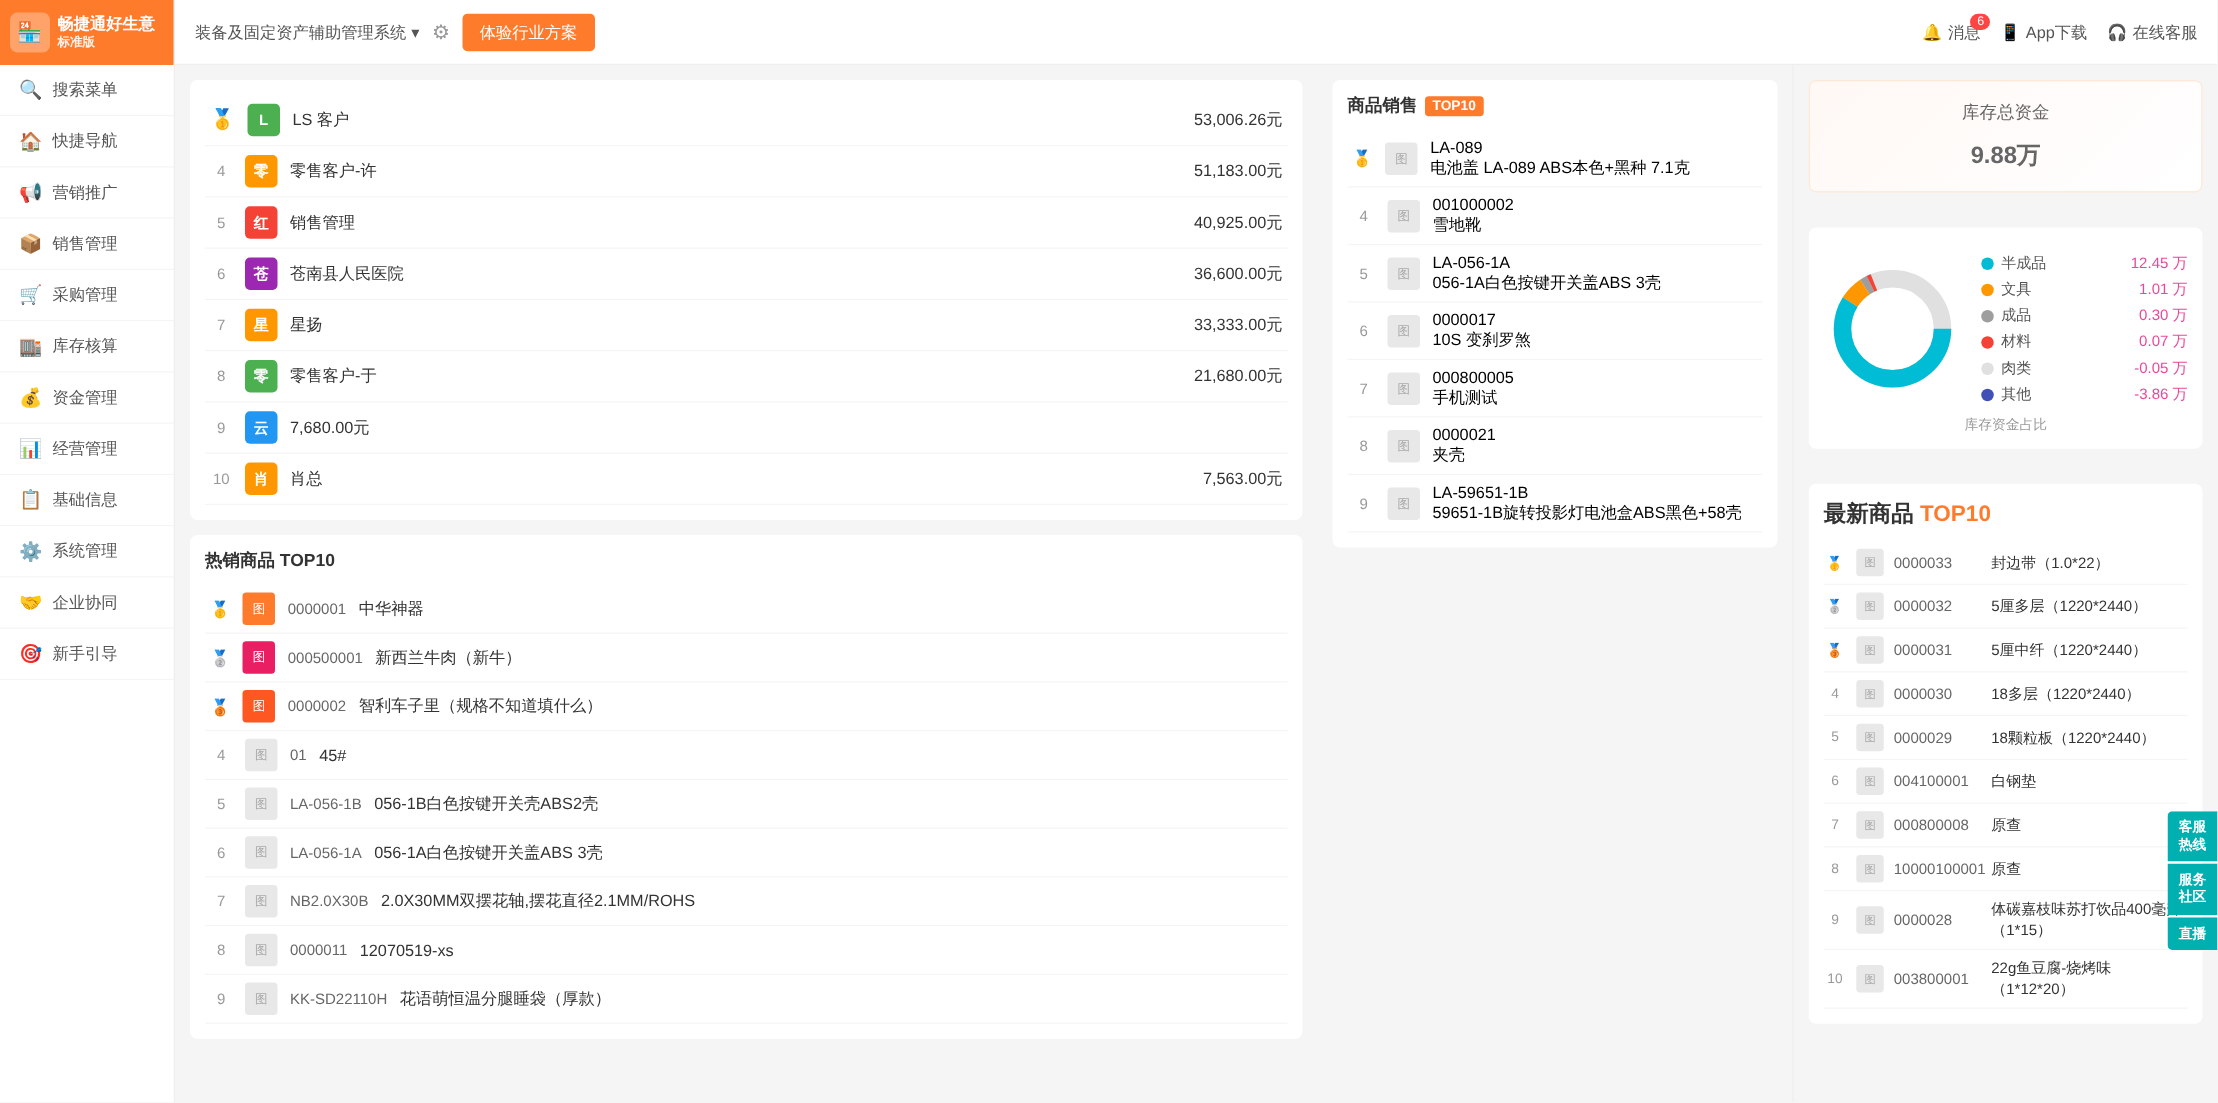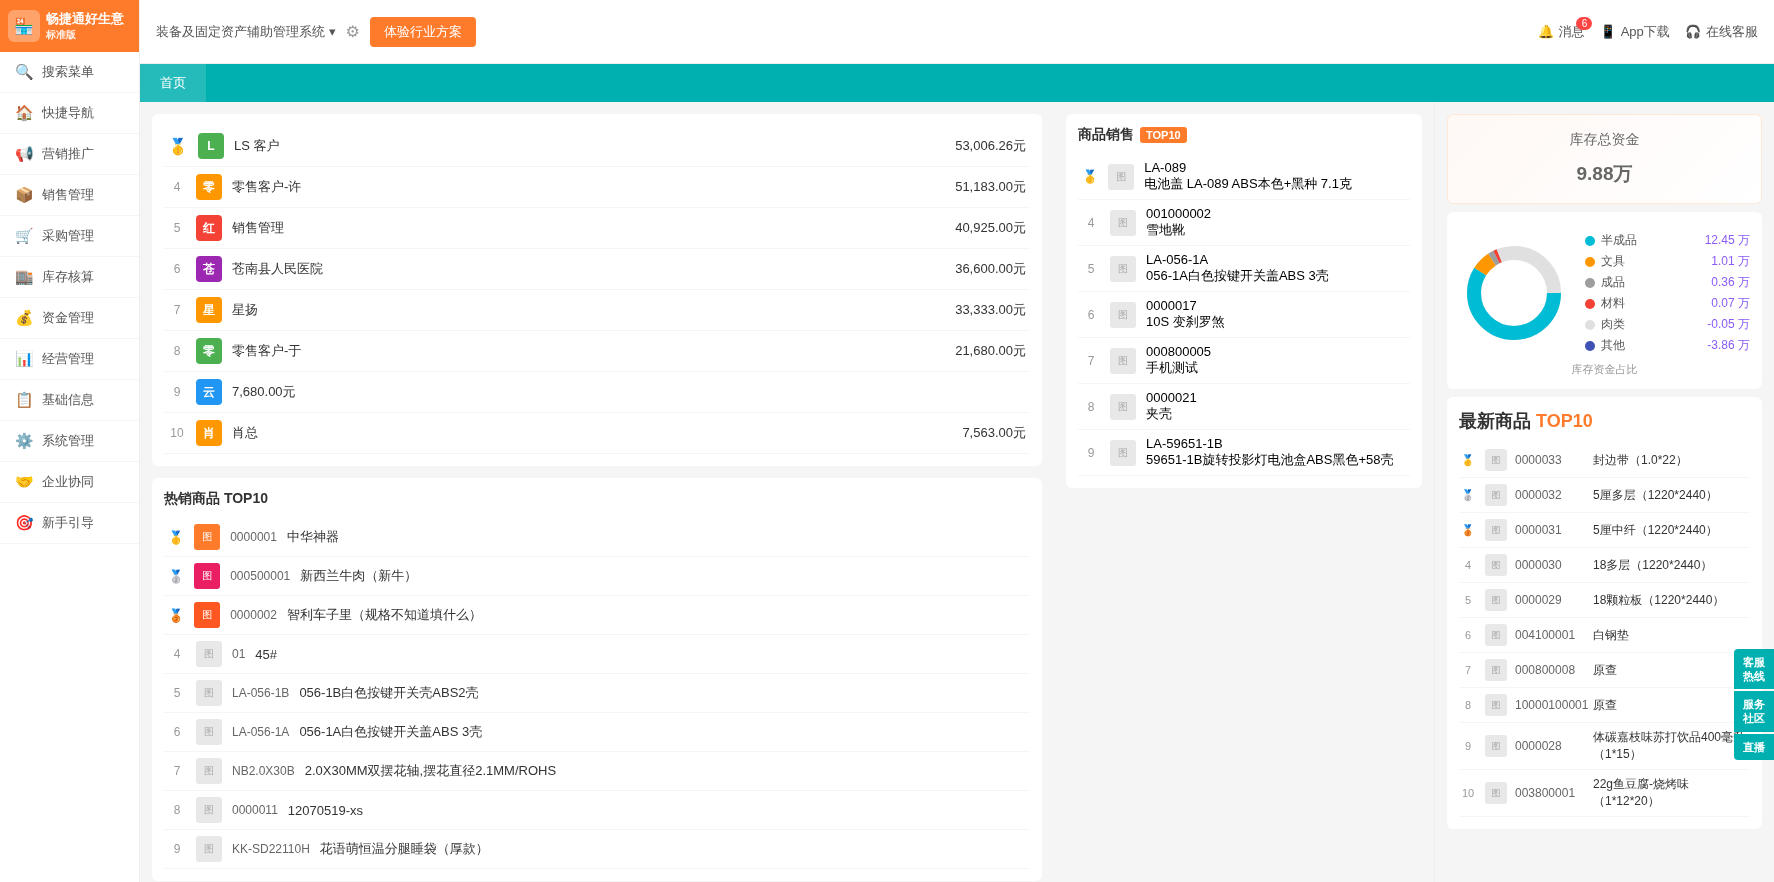--- a/index.html
+++ b/index.html
@@ -57,21 +57,21 @@
     .main-area {
       flex: 1;
       display: flex;
       flex-direction: column;
       overflow: hidden;
     }
 
     
     .header {
       background: #fff;
-      height: 64px;
+      height: 52px;
       display: flex;
       align-items: center;
       padding: 0 16px;
       border-bottom: 1px solid #eee;
       gap: 10px;
       flex-shrink: 0;
     }
     .header-dropdown {
       display: flex;
       align-items: center;
@@ -236,21 +236,21 @@
     }
 
     
     .right-panel {
       width: 340px;
       flex-shrink: 0;
       overflow-y: auto;
       padding: 12px;
       display: flex;
       flex-direction: column;
-      gap: 8px;
+      gap: 28px;
       border-left: 1px solid #eee;
     }
 
     
     .inventory-card {
       background: linear-gradient(135deg, #fff8f5 0%, #fff 100%);
       border: 1px solid #ffe8d6;
       border-radius: 6px;
       padding: 16px;
       text-align: center;
@@ -275,21 +275,21 @@
       gap: 6px;
       font-size: 12px;
       color: #555;
     }
     .legend-dot {
       width: 10px; height: 10px;
       border-radius: 50%;
       flex-shrink: 0;
     }
     .legend-name { flex: 1; }
-    .legend-val { color: #8b5cf6; font-weight: 500; }
+    .legend-val { color: #ec4899; font-weight: 500; }
     .chart-label { font-size: 11px; color: #999; margin-top: 8px; text-align: center; }
 
     
     .top10-section { background: #fff; border-radius: 6px; padding: 12px; }
     .top10-title {
       font-size: 18px;
       font-weight: bold;
       color: #333;
       margin-bottom: 10px;
     }
@@ -421,23 +421,20 @@
         <span>📱</span>
         <span>App下载</span>
       </div>
       <div class="header-right-item">
         <span>🎧</span>
         <span>在线客服</span>
       </div>
     </div>
   </div>
 
-  <div class="nav-tabs">
-    <div class="nav-tab active">首页</div>
-  </div>
 
   <div class="content">
 
     <div class="left-panel">
 
       <div class="section-card">
         <div class="rank-list">
 
           <div class="rank-item">
             <span class="rank-medal">🥇</span>
@@ -649,21 +646,21 @@
               <span class="legend-val">12.45 万</span>
             </div>
             <div class="legend-item">
               <div class="legend-dot" style="background:#ff9800"></div>
               <span class="legend-name">文具</span>
               <span class="legend-val">1.01 万</span>
             </div>
             <div class="legend-item">
               <div class="legend-dot" style="background:#9e9e9e"></div>
               <span class="legend-name">成品</span>
-              <span class="legend-val">0.36 万</span>
+              <span class="legend-val">0.30 万</span>
             </div>
             <div class="legend-item">
               <div class="legend-dot" style="background:#f44336"></div>
               <span class="legend-name">材料</span>
               <span class="legend-val">0.07 万</span>
             </div>
             <div class="legend-item">
               <div class="legend-dot" style="background:#e0e0e0"></div>
               <span class="legend-name">肉类</span>
               <span class="legend-val">-0.05 万</span>

